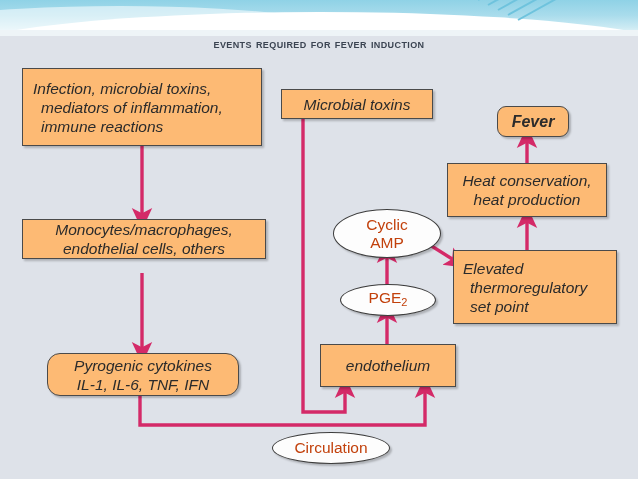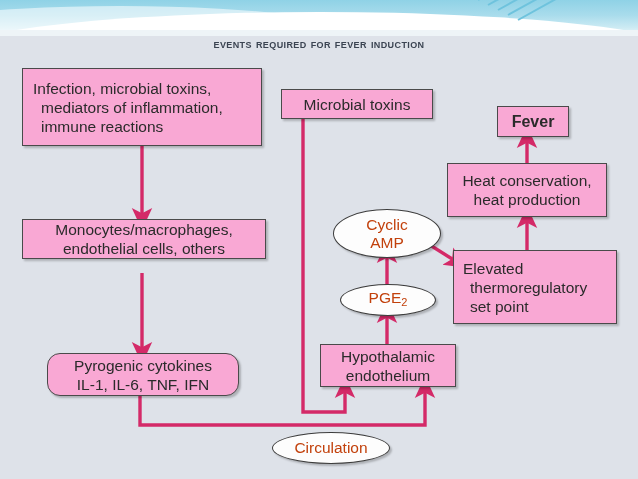--- a/index.html
+++ b/index.html
@@ -24,27 +24,27 @@
 
   .page{position:absolute;left:0;top:34px;width:638px;height:445px;background:#dee2e9;}
 
   
   .title{position:absolute;left:0;top:36px;width:638px;text-align:center;
          font-size:13px;font-weight:bold;color:#3b4452;letter-spacing:.4px;
          font-variant:small-caps;text-transform:lowercase;}
   .title::first-letter{}
 
   
-  .node{position:absolute;background:#f9a8d4;border:1.6px solid #4a4a4a;
+  .node{position:absolute;background:#fdba74;border:1.6px solid #4a4a4a;
         box-shadow:2px 2px 2px rgba(0,0,0,.22);
         display:flex;align-items:center;justify-content:center;
         box-sizing:border-box;color:#2b2b2b;font-size:15.5px;line-height:19px;
-        text-align:center;padding:3px 14px;}
+        text-align:center;padding:3px 14px;font-style:italic;}
   .node.left-align{justify-content:flex-start;text-align:left;}
-  .node.bold{font-weight:bold;font-size:16px;}
+  .node.bold{font-weight:bold;font-size:16px;border-radius:9px;}
 
   .ellipse{position:absolute;background:#fdfdfd;border:1.6px solid #3c3c3c;
            border-radius:50%;box-shadow:2px 2px 2px rgba(0,0,0,.22);
            display:flex;align-items:center;justify-content:center;
            box-sizing:border-box;color:#c2410c;font-size:15.5px;line-height:18px;
            text-align:center;}
 
   sub{font-size:11px;vertical-align:-3px;}
   svg.arrows{position:absolute;left:0;top:0;width:638px;height:479px;pointer-events:none;}
 </style>
@@ -137,21 +137,20 @@
     <span style="padding-left:7px;">thermoregulatory</span>
     <span style="padding-left:7px;">set point</span>
   </div>
 
   <div class="node" style="left:47px;top:353px;width:192px;height:43px;flex-direction:column;border-radius:13px;">
     <span>Pyrogenic cytokines</span>
     <span>IL-1, IL-6, TNF, IFN</span>
   </div>
 
   <div class="node" style="left:320px;top:344px;width:136px;height:43px;flex-direction:column;">
-    <span>Hypothalamic</span>
     <span>endothelium</span>
   </div>
 
   <div class="ellipse" style="left:272px;top:432px;width:118px;height:32px;">
     <span>Circulation</span>
   </div>
 
 </div>
 
 </body></html>

